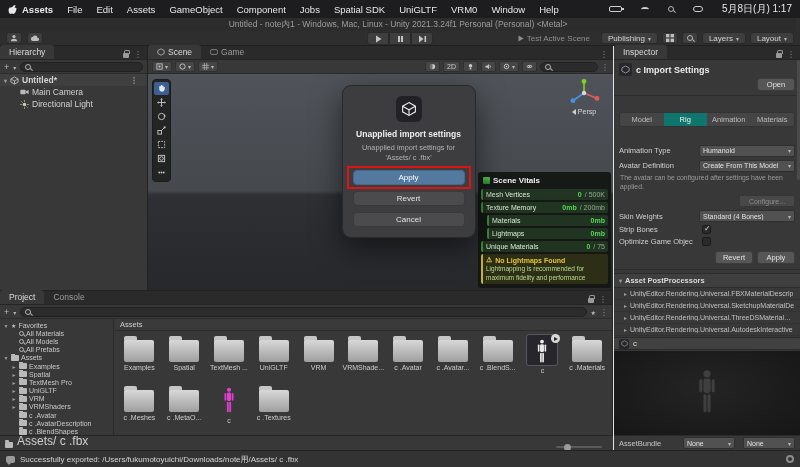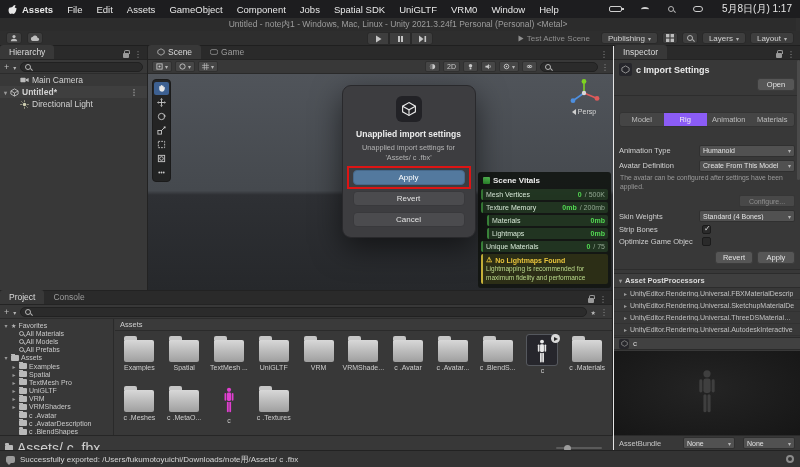--- a/index.html
+++ b/index.html
@@ -82,21 +82,21 @@
 .vwarn .wx{color:#bcdb8c;font-size:6.5px;line-height:1.3;margin-top:1px}
 
 #inspector{left:613px;top:46px;width:187px;height:404px;border-left:1px solid #e5e5e5}
 .ihead{display:flex;align-items:center;gap:4px;padding:3px 5px 1px}
 .thumb{width:13px;height:13px;background:#26262b;border-radius:2px;display:flex;align-items:center;justify-content:center;flex:none}
 .ititle{font-size:9px;color:#eaeaea;font-weight:bold}
 .openrow{display:flex;justify-content:flex-end;padding:1px 5px 4px;border-bottom:1px solid #2d2d2d}
 .sbtn{min-width:38px;height:13px;background:#565656;border:1px solid #3c3c3c;border-radius:3px;font-size:7.5px;color:#e3e3e3;text-align:center;line-height:12px;padding:0 4px}
 .itabs{display:flex;margin:16px 5px;background:#454545;border:1px solid #333;border-radius:3px;overflow:hidden}
 .itab{flex:1;text-align:center;font-size:7.5px;line-height:13px;color:#bdbdbd}
-.itab.active{background:#8b5cf6;color:#f0f0f0}
+.itab.active{background:#0f766e;color:#f0f0f0}
 .frow{display:flex;align-items:center;justify-content:space-between;padding:1.5px 5px;font-size:7.5px;color:#cfcfcf}
 .dd{width:96px;height:12px;background:#515151;border:1px solid #303030;border-radius:2px;display:flex;align-items:center;padding:0 3px;font-size:7px;color:#e2e2e2;gap:2px}
 .dd .ddl{flex:1;white-space:nowrap;overflow:hidden;text-overflow:ellipsis}
 .inote{font-size:6.8px;color:#9a9a9a;padding:1px 6px;line-height:1.3}
 .cfgrow{display:flex;justify-content:flex-end;padding:2px 5px;gap:3px}
 .cfg{min-width:56px;height:12px;background:#484848;border:1px solid #363636;border-radius:2px;color:#8e8e8e;font-size:7px;text-align:center;line-height:11px}
 .cbx{width:9px;height:9px;background:#2a2a2a;border:1px solid #1b1b1b;border-radius:2px;position:relative;flex:none}
 .cbx.checked::after{content:"✓";position:absolute;left:1px;top:-2px;font-size:8px;color:#dcdcdc}
 .ra-row{display:flex;justify-content:flex-end;gap:4px;padding:3px 5px 5px;border-bottom:1px solid #2d2d2d}
 .pp-head{display:flex;align-items:center;gap:3px;background:#3f3f3f;border-top:1px solid #2c2c2c;border-bottom:1px solid #2c2c2c;font-size:7.5px;font-weight:bold;color:#dadada;padding:2px 5px;margin-top:3px}
@@ -123,21 +123,21 @@
 .gitem{width:44px;height:48px;display:flex;flex-direction:column;align-items:center;margin:0 0.4px 2px;position:relative}
 .glabel{font-size:7px;color:#cdcdcd;max-width:43px;white-space:nowrap;overflow:hidden;text-overflow:ellipsis;margin-top:2px}
 .bigfolder{width:30px;height:22px;background:linear-gradient(#d8d8d8,#9f9f9f);border-radius:1px 2px 2px 2px;position:relative;margin-top:6px}
 .bigfolder::before{content:"";position:absolute;top:-4px;left:0;width:13px;height:4px;background:#c6c6c6;border-radius:2px 2px 0 0}
 .fbxthumb{width:30px;height:30px;background:#26262c;border-radius:2px;position:relative;display:flex;align-items:flex-end;justify-content:center;margin-top:1px}
 .fbxthumb.sel{outline:1px solid #55585e}
 .playov{position:absolute;right:-3px;top:-1px;width:9px;height:9px;border-radius:50%;background:#d9d9d9;display:flex;align-items:center;justify-content:center}
 .playov::after{content:"";width:0;height:0;border-top:2.5px solid transparent;border-bottom:2.5px solid transparent;border-left:4px solid #2a2a2a;margin-left:1px}
 .figbox{width:30px;height:30px;display:flex;align-items:flex-end;justify-content:center;margin-top:1px}
 
-#breadcrumb{position:absolute;left:0;top:435px;width:613px;height:15px;background:#383838;border-top:1px solid #262626;display:flex;align-items:center;gap:4px;padding:12px 5px;font-size:14px;color:#cfcfcf;z-index:2}
+#breadcrumb{position:absolute;left:0;top:435px;width:613px;height:15px;background:#383838;border-top:1px solid #262626;display:flex;align-items:flex-end;gap:4px;padding:12px 5px;font-size:12px;color:#cfcfcf;z-index:2}
 #breadcrumb .slider{margin-left:auto;width:46px;height:2px;background:#5a5a5a;border-radius:1px;position:relative;margin-right:6px}
 #breadcrumb .knob{position:absolute;left:8px;top:-2.5px;width:7px;height:7px;border-radius:50%;background:#9c9c9c}
 #statusbar{position:absolute;left:0;top:450px;width:800px;height:17px;background:#333;border-top:1px solid #222;display:flex;align-items:center;gap:5px;padding:0 6px;font-size:8px;color:#d6d6d6;z-index:2}
 .bubble{width:9px;height:7px;background:#9a9a9a;border-radius:2px;position:relative;flex:none}
 .bubble::after{content:"";position:absolute;left:1px;bottom:-2px;border-left:2px solid transparent;border-right:2px solid transparent;border-top:2px solid #9a9a9a}
 .donut{margin-left:auto;width:8px;height:8px;border:2px solid #8b8b8b;border-radius:50%}
 </style>
 </head>
 <body>
 
@@ -244,39 +244,39 @@
           <span class="c-kebab"></span>
         </span>
     </div>
     <div class="minitoolbar">
       <span class="c-plus"></span>
       <span class="c-caret"></span>
       <span class="searchbox">
           <span class="mag"></span>
         </span>
     </div>
-    <div class="hrow">
-      <span class="ind"></span>
-      <svg width="9" height="8" viewBox="0 0 12 10">
-          <rect x="0.5" y="2" width="7" height="6" rx="1" fill="#bcbcbc"></rect>
-          <polygon points="8,4 11.5,2.2 11.5,7.8 8,6" fill="#bcbcbc"></polygon>
-        </svg>
-      <span>Main Camera</span>
-    </div>
     <div class="hrow scene">
       <span class="c-darrow"></span>
       <svg width="9" height="9" viewBox="0 0 20 20">
           <polygon points="10,2 18,6.5 18,13.5 10,18 2,13.5 2,6.5" fill="none" stroke="#bdbdbd" stroke-width="2"></polygon>
           <polyline points="2,6.5 10,11 18,6.5" fill="none" stroke="#bdbdbd" stroke-width="2"></polyline>
           <line x1="10" y1="11" x2="10" y2="18" stroke="#bdbdbd" stroke-width="2"></line>
         </svg>
       <span>Untitled*</span>
       <span class="strip-icons">
           <span class="c-kebab"></span>
         </span>
+    </div>
+    <div class="hrow">
+      <span class="ind"></span>
+      <svg width="9" height="8" viewBox="0 0 12 10">
+          <rect x="0.5" y="2" width="7" height="6" rx="1" fill="#bcbcbc"></rect>
+          <polygon points="8,4 11.5,2.2 11.5,7.8 8,6" fill="#bcbcbc"></polygon>
+        </svg>
+      <span>Main Camera</span>
     </div>
     <div class="hrow">
       <span class="ind"></span>
       <svg width="9" height="9" viewBox="0 0 12 12">
           <circle cx="6" cy="6" r="2.3" fill="#cdcdb0"></circle>
           <g stroke="#cdcdb0" stroke-width="1.1">
             <line x1="6" y1="0.5" x2="6" y2="2.3"></line>
             <line x1="6" y1="9.7" x2="6" y2="11.5"></line>
             <line x1="0.5" y1="6" x2="2.3" y2="6"></line>
             <line x1="9.7" y1="6" x2="11.5" y2="6"></line>

